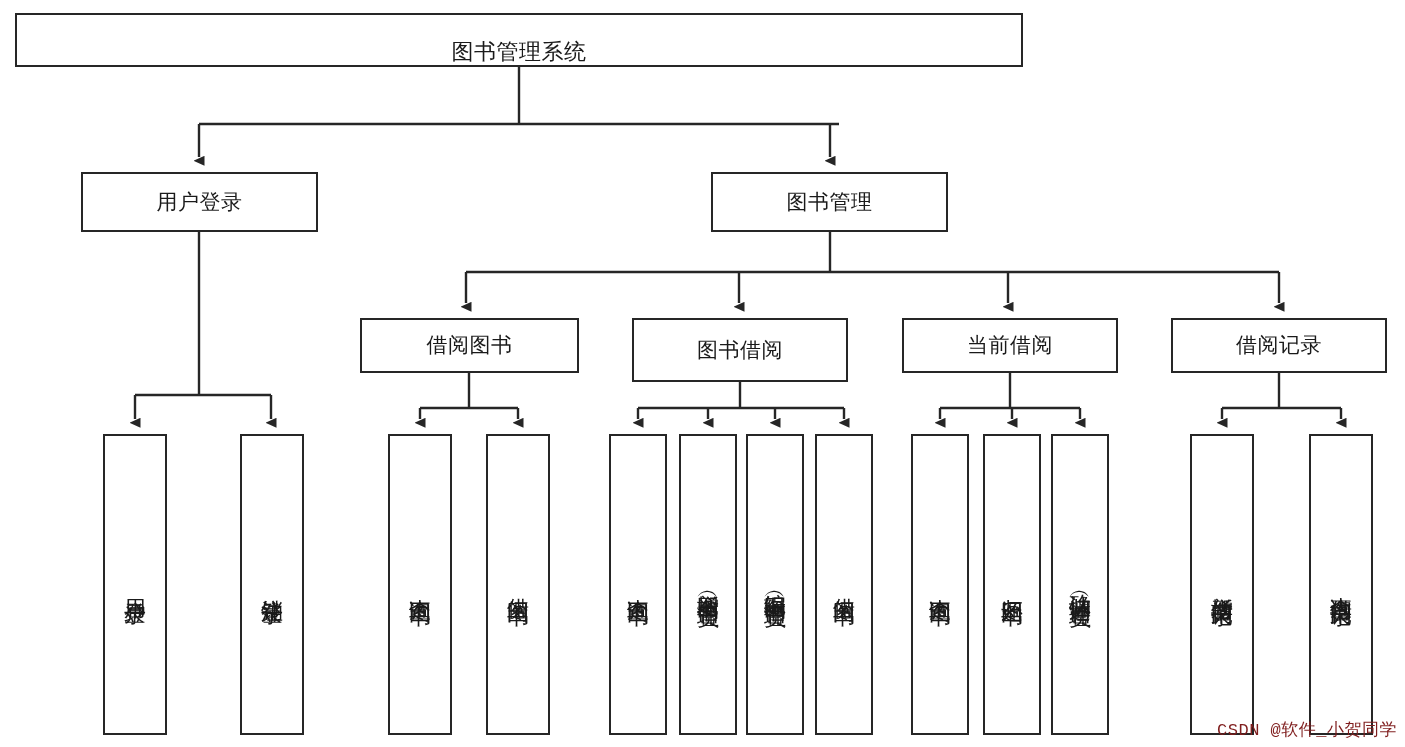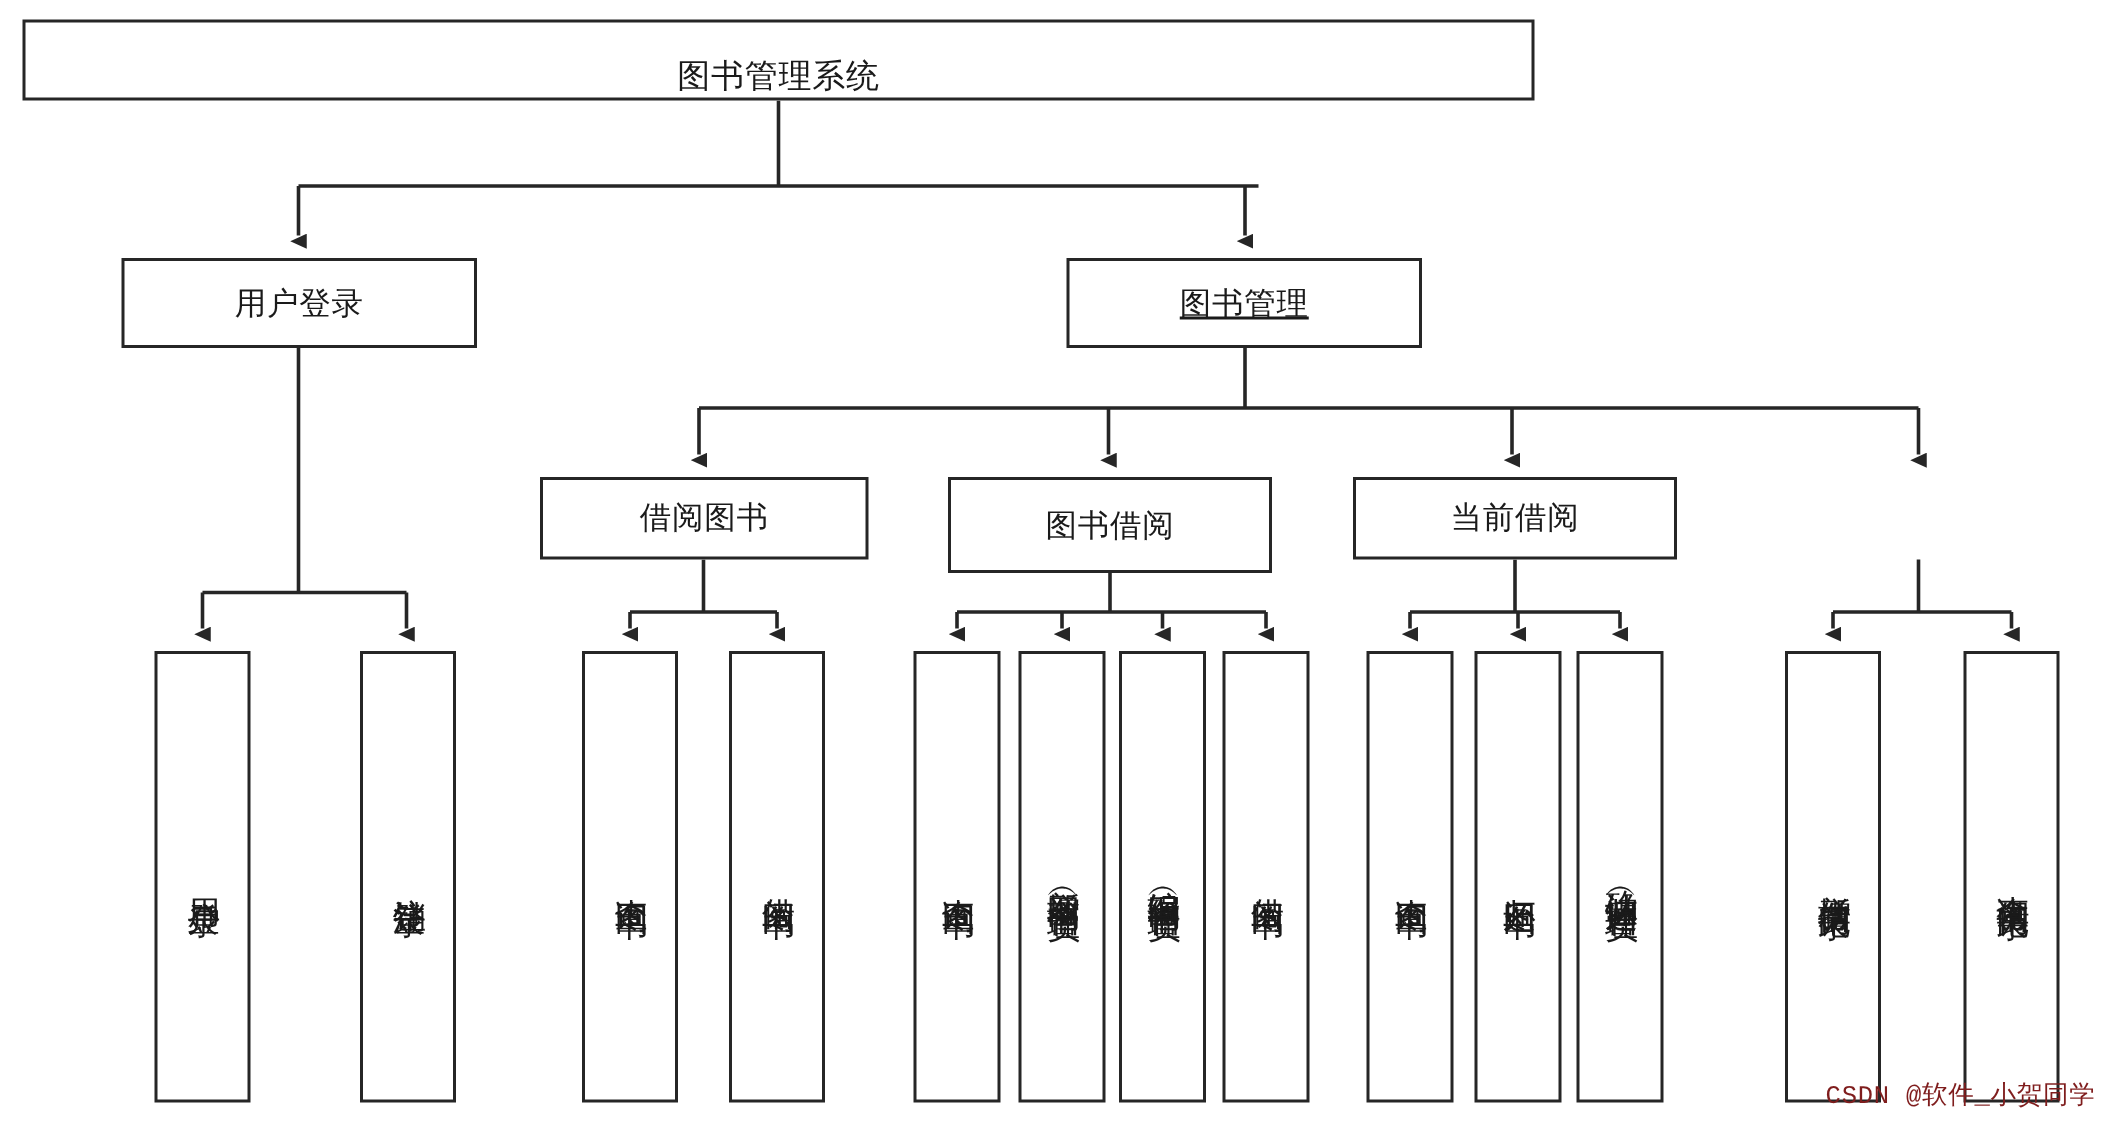--- a/index.html
+++ b/index.html
@@ -133,33 +133,36 @@
     </g>
   </svg>
 
   <div class="node h root" style="left:15px; top:13px; width:1008px; height:54px;">
     <span class="node-label">图书管理系统</span>
   </div>
 
   <div class="node h" style="left:81px; top:172px; width:237px; height:60px;">
     <span class="node-label">用户登录</span>
   </div>
-  <div class="node h" style="left:711px; top:172px; width:237px; height:60px;text-decoration:underline;">
+  <div class="node h" style="left:711px; top:172px; width:237px; height:60px;">
     <span class="node-label">图书管理</span>
   </div>
 
   <div class="node h" style="left:360px; top:318px; width:219px; height:55px;">
     <span class="node-label">借阅图书</span>
   </div>
   <div class="node h" style="left:632px; top:318px; width:216px; height:64px;">
     <span class="node-label">图书借阅</span>
   </div>
   <div class="node h" style="left:902px; top:318px; width:216px; height:55px;justify-content:center;">
     <span class="node-label">当前借阅</span>
   </div>
+  <div class="node h" style="left:1171px; top:318px; width:216px; height:55px;">
+    <span class="node-label">借阅记录</span>
+  </div>
 
   <div class="node v" style="left:103px; top:434px; width:64px; height:301px;">
     <span class="node-label">用户登录</span>
   </div>
   <div class="node v" style="left:240px; top:434px; width:64px; height:301px;">
     <span class="node-label">注销登录</span>
   </div>
 
   <div class="node v" style="left:388px; top:434px; width:64px; height:301px;">
     <span class="node-label">查询图书</span>

